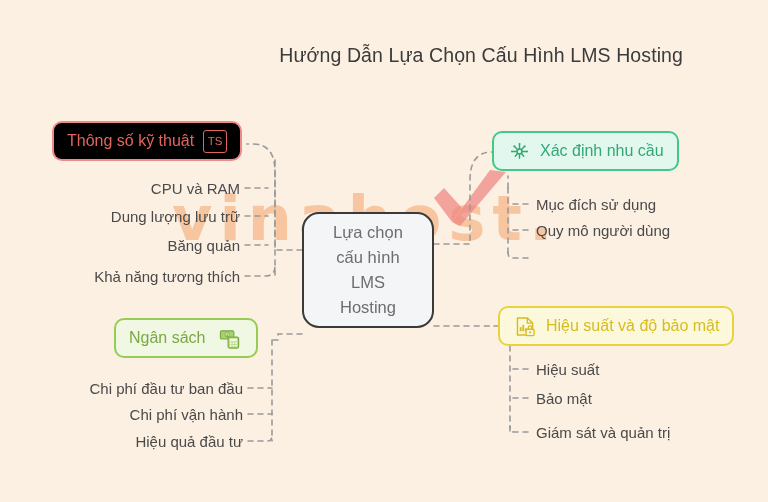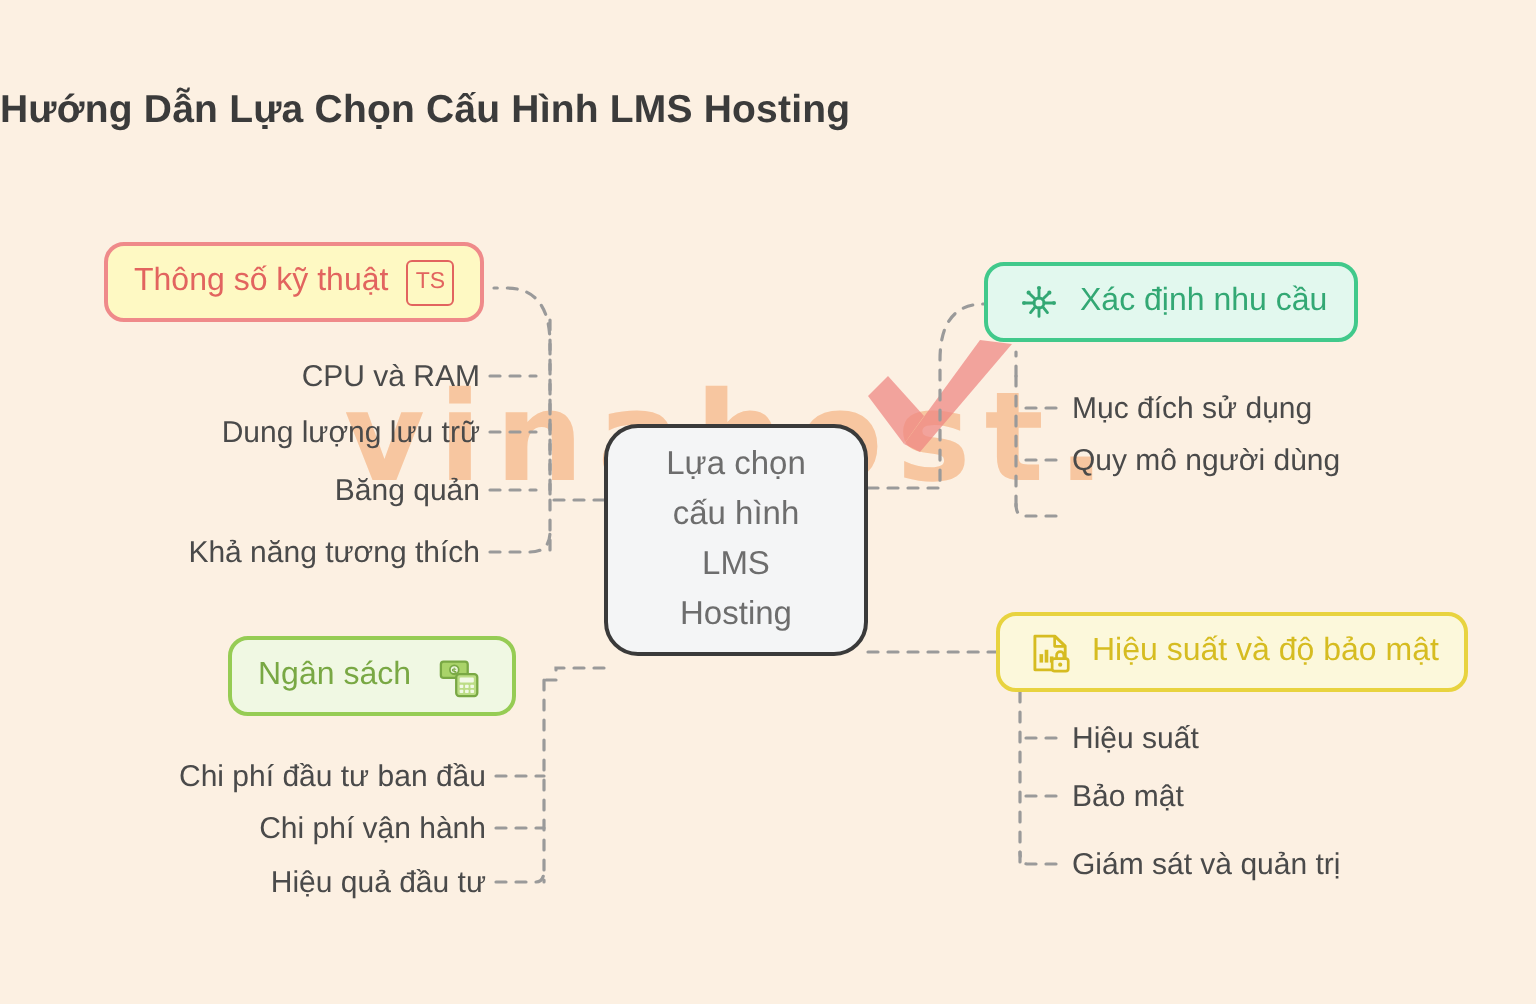--- a/index.html
+++ b/index.html
@@ -44,23 +44,23 @@
     pointer-events: none;
     opacity: .72;
   }
 
   
   .title {
     position: absolute;
     left: 0;
     top: 44px;
     width: 683px;
-    text-align: left;
+    text-align: right;
     font-size: 19.5px;
-    font-weight: 700;
+    font-weight: 400;
     color: #3b3b3b;
     letter-spacing: .1px;
   }
 
   
   svg.links {
     position: absolute;
     left: 0;
     top: 0;
     width: 768px;
@@ -112,21 +112,21 @@
     height: 40px;
     white-space: nowrap;
   }
   .pill .plabel {
     font-size: 16px;
     font-weight: 400;
   }
   .pill-spec {
     left: 52px; top: 121px;
     border-color: #ef8a8a;
-    background: #fef9c3;
+    background: #000000;
     color: #e2645f;
   }
   .pill-need {
     left: 492px; top: 131px;
     border-color: #41c98b;
     background: #e2f8ee;
     color: #33a874;
   }
   .pill-budget {
     left: 114px; top: 318px;

